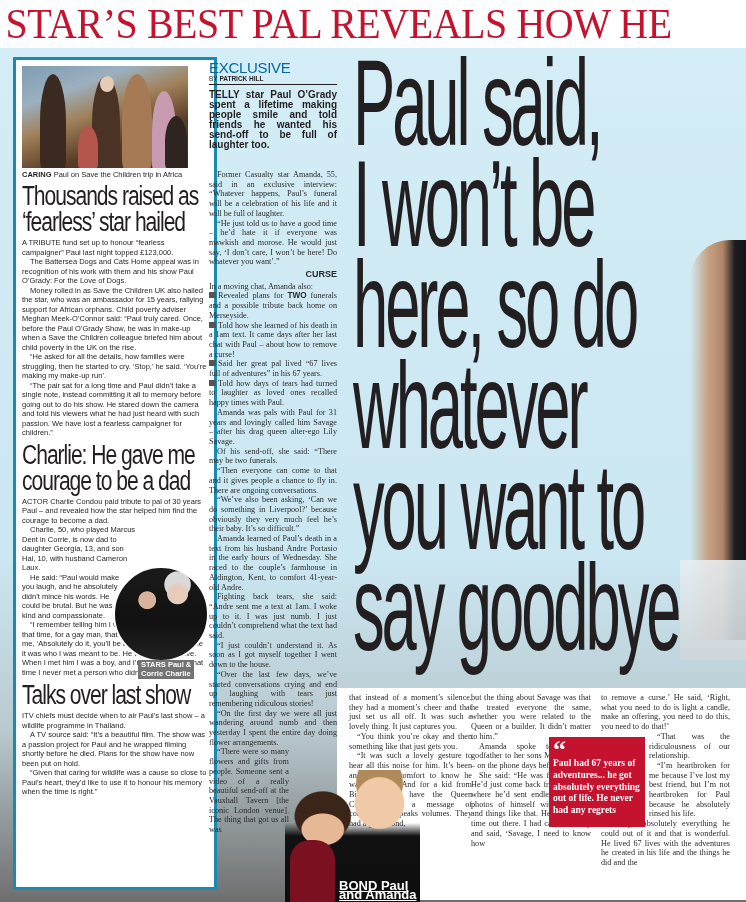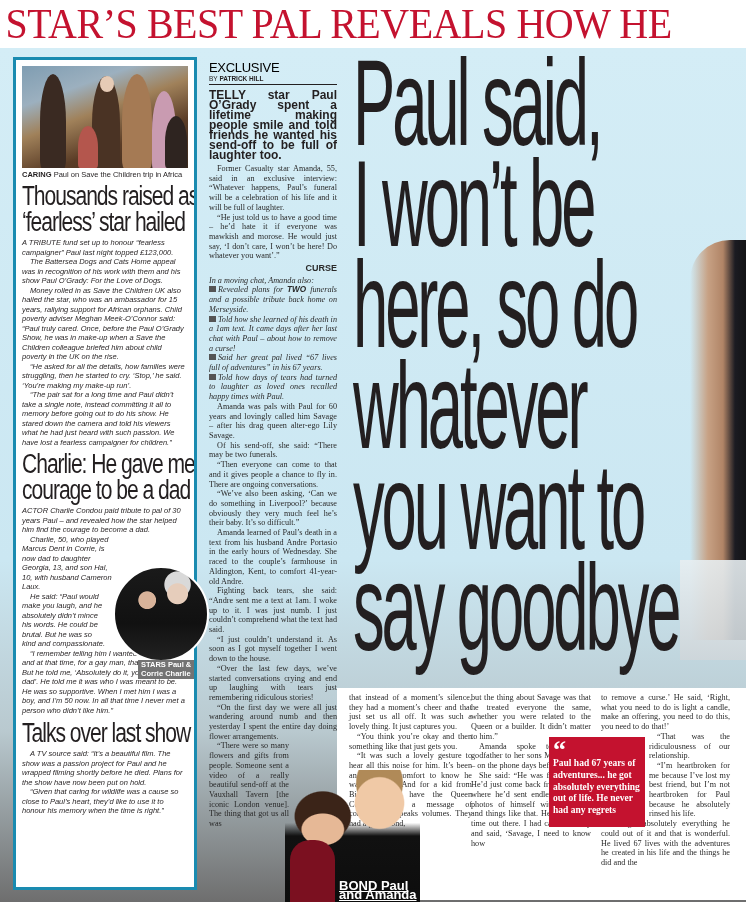--- a/index.html
+++ b/index.html
@@ -5,42 +5,42 @@
   * { box-sizing: border-box; margin: 0; padding: 0; }
   html, body { width: 746px; height: 902px; overflow: hidden; }
   body { background: #cfe9f3; position: relative; font-family: "Liberation Serif", serif; color: #231f20; }
 
   .masthead { position: absolute; left: 0; top: 0; width: 746px; height: 64px; background: #fff; overflow: hidden; }
   .masthead h1 { font-family: "Liberation Serif", serif; font-weight: 400; color: #c4122f; font-size: 43px; line-height: 48px; white-space: nowrap; letter-spacing: -0.5px; padding-left: 6px; transform: scaleX(0.93); transform-origin: left center; }
 
   .bg-panel { position: absolute; left: 0; top: 48px; width: 746px; height: 854px; background: linear-gradient(180deg,#d4edf6 0%,#cbe7f2 60%,#b9c9cf 80%,#6e6e6e 100%); }
 
   
-  .sidebar { position: absolute; left: 13px; top: 57px; width: 184px; height: 833px; background: #fff; border: 3px solid #1a8bb0; padding: 6px 6px 0 6px; overflow: hidden; }
+  .sidebar { position: absolute; left: 13px; top: 57px; width: 204px; height: 833px; background: #fff; border: 3px solid #1a8bb0; padding: 6px 6px 0 6px; overflow: hidden; }
   .photo-africa { width: 166px; height: 102px; background: linear-gradient(160deg,#7f9db2 0%,#9cb0bf 25%,#a0815a 45%,#5a3c26 70%,#3b2a1e 100%); position: relative; overflow: hidden; }
   .photo-africa .fig { position: absolute; border-radius: 50% 50% 10% 10%; }
   .caption-small { font-family: "Liberation Sans", sans-serif; font-size: 7.5px; line-height: 10px; margin-top: 2px; color: #231f20; }
   .caption-small b { font-weight: 700; }
   .side-head { font-family: "Liberation Sans", sans-serif; font-size: 27px; line-height: 26px; letter-spacing: -1.3px; transform: scaleX(0.78); transform-origin: left top; width: 128%; color: #231f20; margin: 3px 0 3px; white-space: nowrap; }
-  .side-body { font-family: "Liberation Sans", sans-serif; font-size: 7.5px; line-height: 9.5px; color: #231f20; text-align: left; font-style: italic; }
+  .side-body { font-family: "Liberation Sans", sans-serif; font-size: 7.5px; line-height: 9.5px; color: #231f20; text-align: left; }
   .side-body p { text-indent: 8px; }
   .side-body p.first { text-indent: 0; }
 
   .circle-photo { position: absolute; left: 103px; top: 510px; width: 96px; height: 96px; border-radius: 50%; background: radial-gradient(circle at 35% 35%,#d8b39a 0 10%,transparent 11%), radial-gradient(circle at 68% 28%,#e6cdbb 0 11%, transparent 12%), radial-gradient(circle at 68% 18%,#d9d9d9 0 13%, transparent 14%), linear-gradient(180deg,#1a1a1a 0%,#111 60%,#222 100%); border: 2px solid #fff; }
   .circle-cap { position: absolute; left: 138px; top: 660px; background: #737373; color: #fff; font-family: "Liberation Sans", sans-serif; font-weight: 700; font-size: 7.5px; line-height: 8.5px; padding: 1px 3px; }
 
   
   .mid { position: absolute; left: 209px; top: 60px; width: 128px; }
-  .excl { font-family: "Liberation Sans", sans-serif; color: #000000; font-size: 13px; font-weight: 400; line-height: 15px; letter-spacing: -0.3px; }
+  .excl { font-family: "Liberation Sans", sans-serif; color: #0369a1; font-size: 15px; font-weight: 400; line-height: 15px; letter-spacing: -0.3px; }
   .byline { font-family: "Liberation Sans", sans-serif; font-size: 6.5px; color: #231f20; border-bottom: 1px solid #231f20; padding-bottom: 2px; margin-bottom: 5px; }
   .byline b { font-weight: 700; }
-  .standfirst { font-family: "Liberation Sans", sans-serif; font-weight: 700; font-size: 12px; line-height: 10px; text-align: justify; margin-bottom: 4px; }
+  .standfirst { font-family: "Liberation Sans", sans-serif; font-weight: 700; font-size: 10px; line-height: 10px; text-align: justify; margin-bottom: 20px; }
   .body-serif { font-family: "Liberation Serif", serif; font-size: 8.2px; line-height: 9.7px; text-align: justify; color: #2a2a2a; }
   .body-serif p { text-indent: 8px; }
-  .body-serif p.noind { text-indent: 0; font-style: italic; }
+  .body-serif p.noind { text-indent: 0; }
   .crosshead { font-family: "Liberation Sans", sans-serif; font-weight: 700; font-size: 9px; text-align: right; margin: 3px 0 2px; }
   .bullet { display: inline-block; width: 7px; height: 6px; background: #555; margin-right: 2px; vertical-align: 0; }
   .body-serif b { font-family: "Liberation Sans", sans-serif; font-weight: 700; }
 
   
   .headline { position: absolute; left: 353px; top: 53px; width: 390px; font-family: "Liberation Sans", sans-serif; color: #231f20; font-size: 122px; line-height: 101px; letter-spacing: -6px; transform: scaleX(0.52); transform-origin: left top; white-space: nowrap; font-weight: 400; }
   .headline div { white-space: nowrap; }
 
   .person-right { position: absolute; left: 690px; top: 240px; width: 60px; height: 400px; background: linear-gradient(90deg, rgba(214,180,150,0) 0%, #c7a184 30%, #b08466 55%, #1b1b22 75%, #111 100%); border-radius: 40px 0 0 0; }
   .table-right { position: absolute; left: 680px; top: 560px; width: 66px; height: 100px; background: linear-gradient(180deg,#e7eef1 0%, #cfd6da 100%); opacity: 0.9; }
@@ -105,20 +105,21 @@
     <p class="first">ACTOR Charlie Condou paid tribute to pal of 30 years Paul – and revealed how the star helped him find the courage to become a dad.</p>
     <p style="padding-right:70px;">Charlie, 50, who played Marcus Dent in Corrie, is now dad to daughter Georgia, 13, and son Hal, 10, with husband Cameron Laux.</p>
     <p style="padding-right:82px;">He said: “Paul would make you laugh, and he absolutely didn’t mince his words. He could be brutal. But he was so kind and compassionate.</p>
     <p style="shape-outside: none;">“I remember telling him I wanted to have kids, and at that time, for a gay man, that wasn’t easy. But he told me, ‘Absolutely do it, you’ll be a great dad’. He told me it was who I was meant to be. He was so supportive. When I met him I was a boy, and I’m 50 now. In all that time I never met a person who didn’t like him.”</p>
   </div>
 
   <div class="side-head" style="margin-top:5px;">
     <div>Talks over last show</div>
   </div>
   <div class="side-body">
+    <p class="first">ITV chiefs must decide when to air Paul’s last show – a wildlife programme in Thailand.</p>
     <p>A TV source said: “It’s a beautiful film. The show was a passion project for Paul and he wrapped filming shortly before he died. Plans for the show have now been put on hold.</p>
     <p>“Given that caring for wildlife was a cause so close to Paul’s heart, they’d like to use it to honour his memory when the time is right.”</p>
   </div>
 </div>
 
 <div class="circle-photo" style="top:566px;left:113px;"></div>
 <div class="circle-cap">
   <div>STARS Paul &amp;</div>
   <div>Corrie Charlie</div>
 </div>
@@ -132,21 +133,21 @@
   <div class="standfirst">TELLY star Paul O’Grady spent a lifetime making people smile and told friends he wanted his send-off to be full of laughter too.</div>
   <div class="body-serif">
     <p>Former Casualty star Amanda, 55, said in an exclusive interview: “Whatever happens, Paul’s funeral will be a celebration of his life and it will be full of laughter.</p>
     <p>“He just told us to have a good time – he’d hate it if everyone was mawkish and morose. He would just say, ‘I don’t care, I won’t be here! Do whatever you want’.”</p>
     <div class="crosshead">CURSE</div>
     <p class="noind">In a moving chat, Amanda also:</p>
     <p class="noind"><span class="bullet"></span><span>Revealed plans for </span><b>TWO</b><span> funerals and a possible tribute back home on Merseyside.</span></p>
     <p class="noind"><span class="bullet"></span><span>Told how she learned of his death in a 1am text. It came days after her last chat with Paul – about how to remove a curse!</span></p>
     <p class="noind"><span class="bullet"></span><span>Said her great pal lived “67 lives full of adventures” in his 67 years.</span></p>
     <p class="noind"><span class="bullet"></span><span>Told how days of tears had turned to laughter as loved ones recalled happy times with Paul.</span></p>
-    <p>Amanda was pals with Paul for 60 years and lovingly called him Savage – after his drag queen alter-ego Lily Savage.</p>
+    <p>Amanda was pals with Paul for 31 years and lovingly called him Savage – after his drag queen alter-ego Lily Savage.</p>
     <p>Of his send-off, she said: “There may be two funerals.</p>
     <p>“Then everyone can come to that and it gives people a chance to fly in. There are ongoing conversations.</p>
     <p>“We’ve also been asking, ‘Can we do something in Liverpool?’ because obviously they very much feel he’s their baby. It’s so difficult.”</p>
     <p>Amanda learned of Paul’s death in a text from his husband Andre Portasio in the early hours of Wednesday. She raced to the couple’s farmhouse in Aldington, Kent, to comfort 41-year-old Andre.</p>
     <p>Fighting back tears, she said: “Andre sent me a text at 1am. I woke up to it. I was just numb. I just couldn’t comprehend what the text had said.</p>
     <p>“I just couldn’t understand it. As soon as I got myself together I went down to the house.</p>
     <p>“Over the last few days, we’ve started conversations crying and end up laughing with tears just remembering ridiculous stories!</p>
     <p>“On the first day we were all just wandering around numb and then yesterday I spent the entire day doing flower arrangements.</p>
     <p style="padding-right:48px;">“There were so many flowers and gifts from people. Someone sent a video of a really beautiful send-off at the Vauxhall Tavern [the iconic London venue]. The thing that got us all was</p>
   </div>

